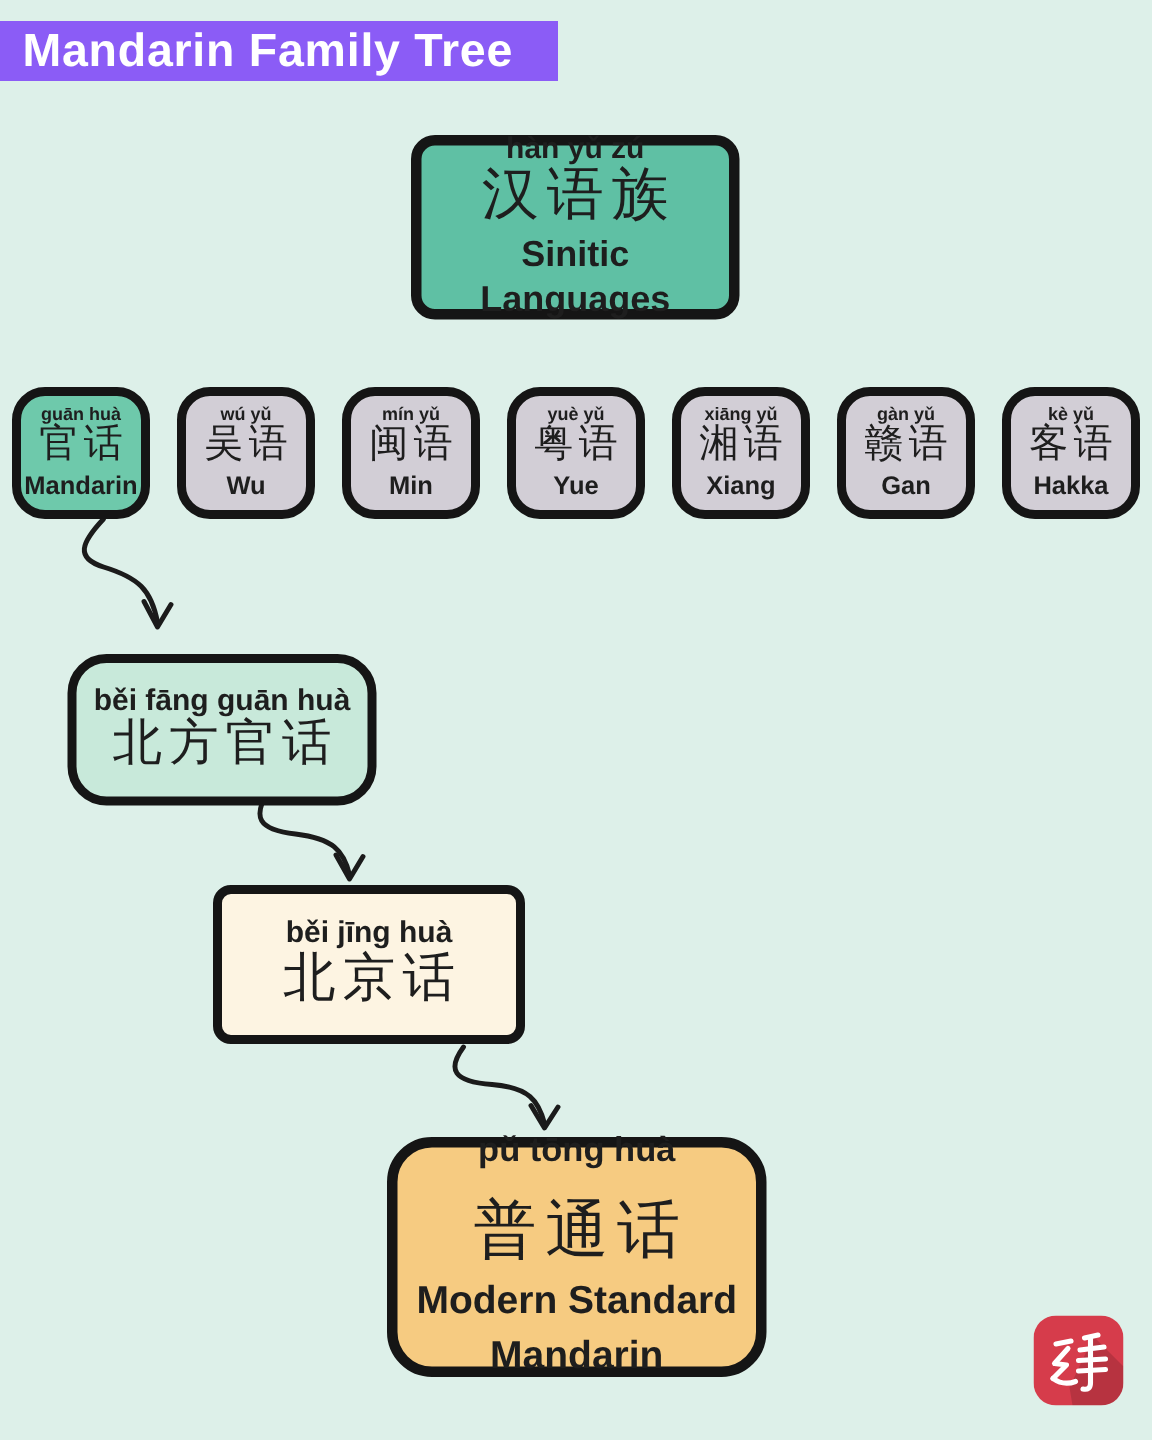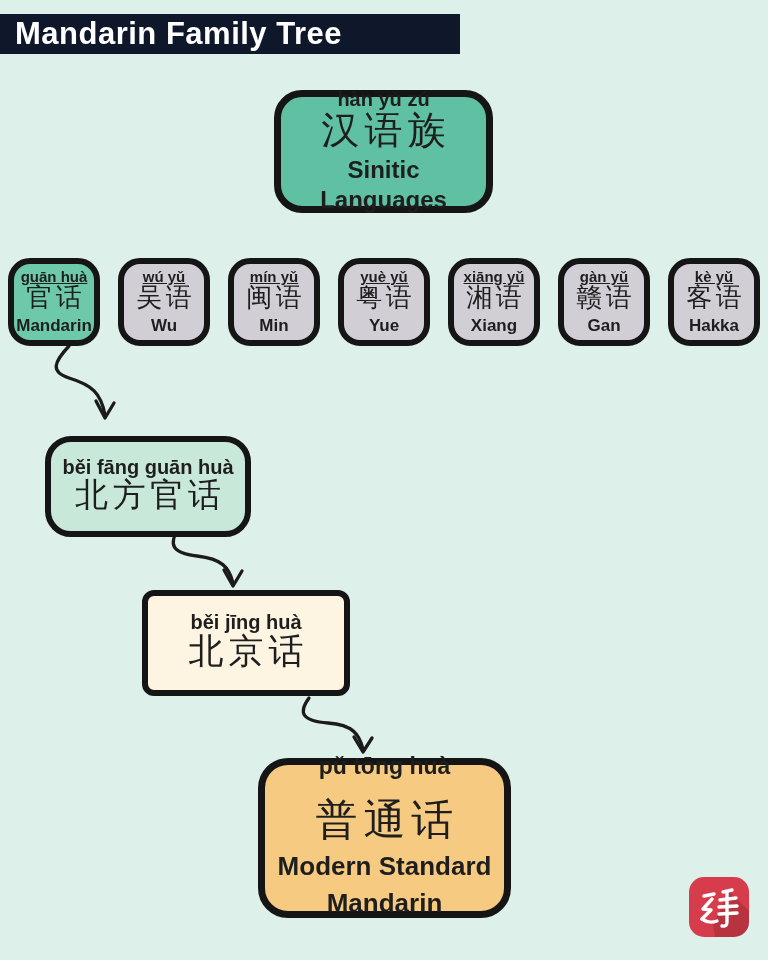--- a/index.html
+++ b/index.html
@@ -4,45 +4,45 @@
 <style>
   html,body{margin:0;padding:0;background:#ddf0e9;}
   #canvas{
     position:relative;width:768px;height:960px;overflow:hidden;
     background:#ddf0e9;
     font-family:"Liberation Sans","DejaVu Sans",sans-serif;
     color:#1e1e1e;
   }
   
   .banner{
-    position:absolute;left:0;top:14px;width:460px;height:40px;
-    background:#0f172a;display:flex;align-items:center;
+    position:absolute;left:0;top:14px;width:372px;height:40px;
+    background:#8b5cf6;display:flex;align-items:center;
   }
   .banner h1{
     margin:0;padding-left:15px;font-size:31px;font-weight:700;color:#ffffff;
     letter-spacing:.5px;
   }
   
   .node{
     position:absolute;box-sizing:border-box;border:6px solid #151515;
     display:flex;flex-direction:column;align-items:center;justify-content:center;
     text-align:center;
   }
   .pinyin{font-weight:600;line-height:1.15;}
   .hanzi{font-family:Liberation Mono, monospace;line-height:1.15;letter-spacing:.14em;padding-left:.14em;}
   .lbl{font-weight:700;line-height:1.25;}
   
-  .root{left:274px;top:90px;width:219px;height:123px;background:#5fc0a4;border-width:7px;border-radius:28px;}
+  .root{left:274px;top:90px;width:219px;height:123px;background:#5fc0a4;border-width:7px;border-radius:16px;}
   .root .pinyin{font-size:20px;}
   .root .hanzi{font-size:38px;}
   .root .lbl{font-size:24px;}
   
   .branch{top:258px;width:92px;height:88px;background:#d2ced6;border-radius:22px;}
   .branch.hl{background:#6ec9ab;}
-  .branch .pinyin{font-size:15px;text-decoration:underline;}
+  .branch .pinyin{font-size:12px;}
   .branch .hanzi{font-size:26px;}
   .branch .lbl{font-size:17px;}
   .b0{left:8px}.b1{left:118px}.b2{left:228px}.b3{left:338px}.b4{left:448px}.b5{left:558px}.b6{left:668px}
   
   .northern{left:45px;top:436px;width:206px;height:101px;background:#c8e9da;border-radius:26px;}
   .northern .pinyin{font-size:20px;}
   .northern .hanzi{font-size:33px;}
   .northern .lbl{font-size:22px;}
   .beijing{left:142px;top:590px;width:208px;height:106px;background:#fdf4e2;border-radius:12px;}
   .beijing .pinyin{font-size:20px;}

